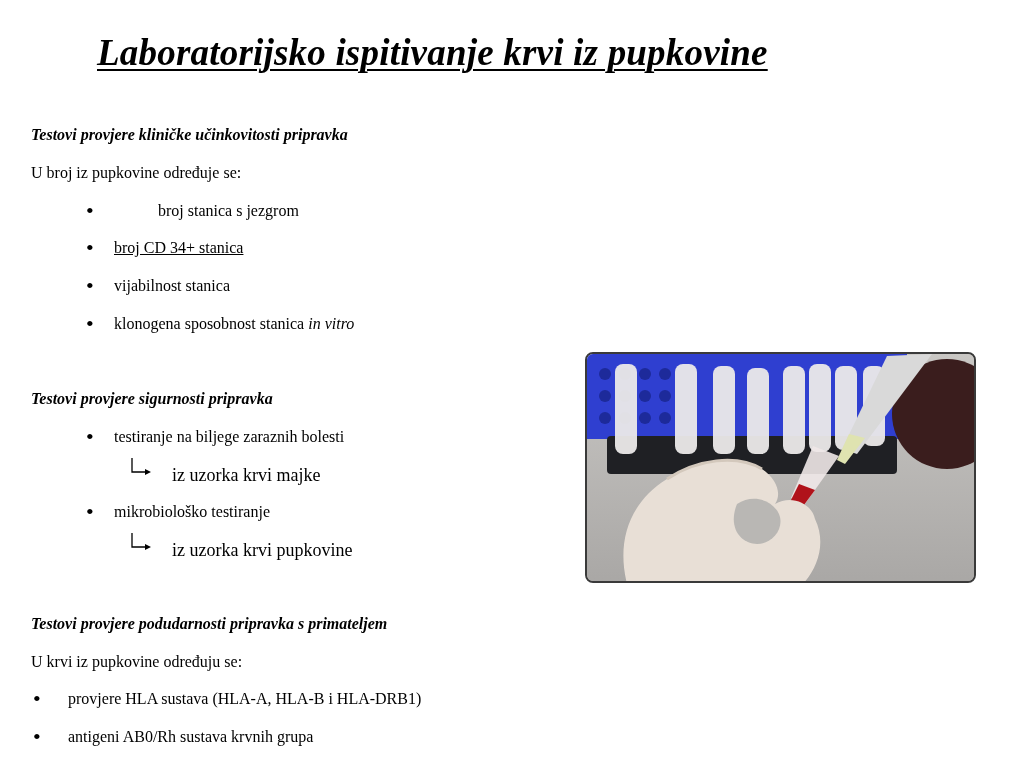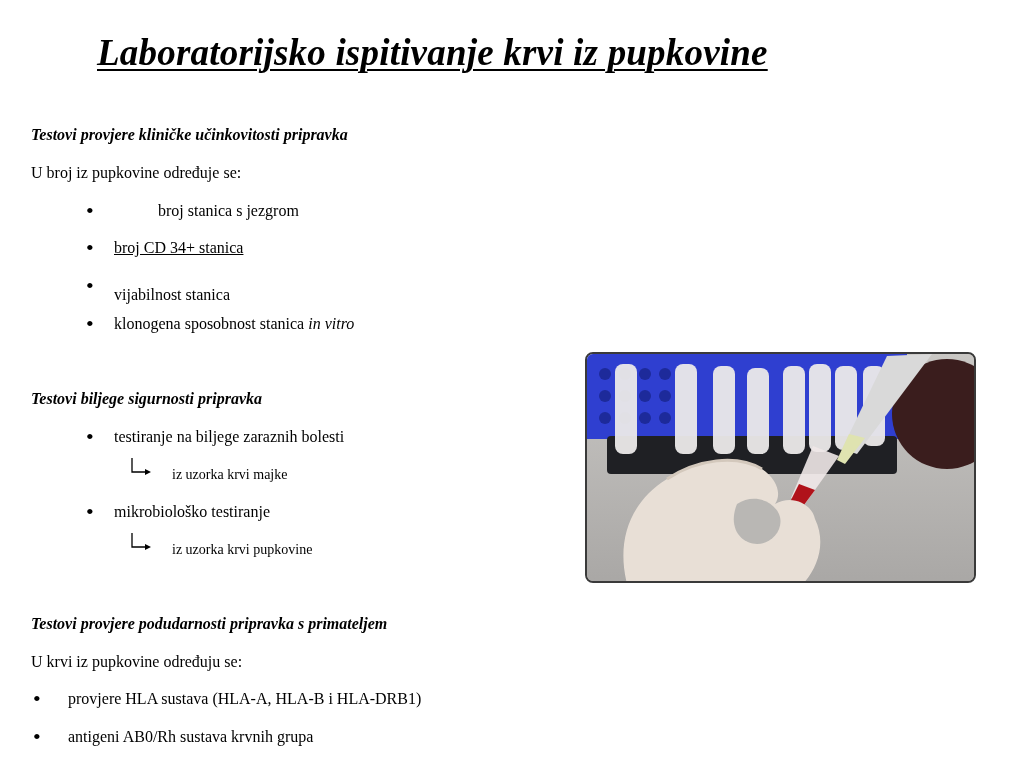--- a/index.html
+++ b/index.html
@@ -4,44 +4,44 @@
 <style>
   html, body { margin:0; padding:0; }
   body { width:1024px; height:768px; background:#ffffff; position:relative; overflow:hidden;
          font-family:"DejaVu Serif","Liberation Serif",serif; color:#000; }
   .title { position:absolute; left:97px; top:30px; width:800px; font-family:"Liberation Serif",serif;
            font-style:italic; font-weight:bold; font-size:37px; line-height:46px;
            text-decoration:underline; text-decoration-thickness:2px; text-underline-offset:4px; letter-spacing:0.2px; }
   .line { position:absolute; font-family:"Liberation Serif",serif; font-size:16px; line-height:30px; white-space:nowrap; }
   .heading { font-style:italic; font-weight:bold; }
   .bullet { position:absolute; font-size:22px; line-height:30px; font-family:"Liberation Serif",serif; }
-  .sub { font-size:14px; }
+  .sub { font-size:18px; }
   .arrow { position:absolute; width:22px; height:18px; }
   .photo { position:absolute; left:585px; top:352px; width:391px; height:231px; border-radius:8px;
            border:2px solid #3a3a3a; overflow:hidden; box-sizing:border-box; background:#b9b7b4; }
   i.it { font-style:italic; }
 </style>
 </head>
 <body>
 
 <div class="title">Laboratorijsko ispitivanje krvi iz pupkovine</div>
 
 <div class="line heading" style="left:31px; top:120px;">Testovi provjere kliničke učinkovitosti pripravka</div>
 <div class="line" style="left:31px; top:158px;">U broj iz pupkovine određuje se:</div>
 
 <span class="bullet" style="left:86px; top:196px;">•</span>
 <div class="line" style="left:114px; top:196px;margin-left:44px;">broj stanica s jezgrom</div>
 <span class="bullet" style="left:86px; top:233px;">•</span>
 <div class="line" style="left:114px; top:233px;text-decoration:underline;">broj CD 34+ stanica</div>
 <span class="bullet" style="left:86px; top:271px;">•</span>
-<div class="line" style="left:114px; top:280px;">vijabilnost stanica</div>
+<div class="line" style="left:114px; top:271px;">vijabilnost stanica</div>
 <span class="bullet" style="left:86px; top:309px;">•</span>
 <div class="line" style="left:114px; top:309px;"><span>klonogena sposobnost stanica </span><i class="it">in vitro</i></div>
 
-<div class="line heading" style="left:31px; top:384px;">Testovi biljege sigurnosti pripravka</div>
+<div class="line heading" style="left:31px; top:384px;">Testovi provjere sigurnosti pripravka</div>
 <span class="bullet" style="left:86px; top:422px;">•</span>
 <div class="line" style="left:114px; top:422px;">testiranje na biljege zaraznih bolesti</div>
 
 <svg class="arrow" style="left:130px; top:458px;" viewBox="0 0 22 18">
   <path d="M2 0 V14 H18" fill="none" stroke="#000" stroke-width="1.3"></path>
   <path d="M15 11 L21 14 L15 17 Z" fill="#000"></path>
 </svg>
 <div class="line sub" style="left:172px; top:460px;">iz uzorka krvi majke</div>
 
 <span class="bullet" style="left:86px; top:497px;">•</span>

